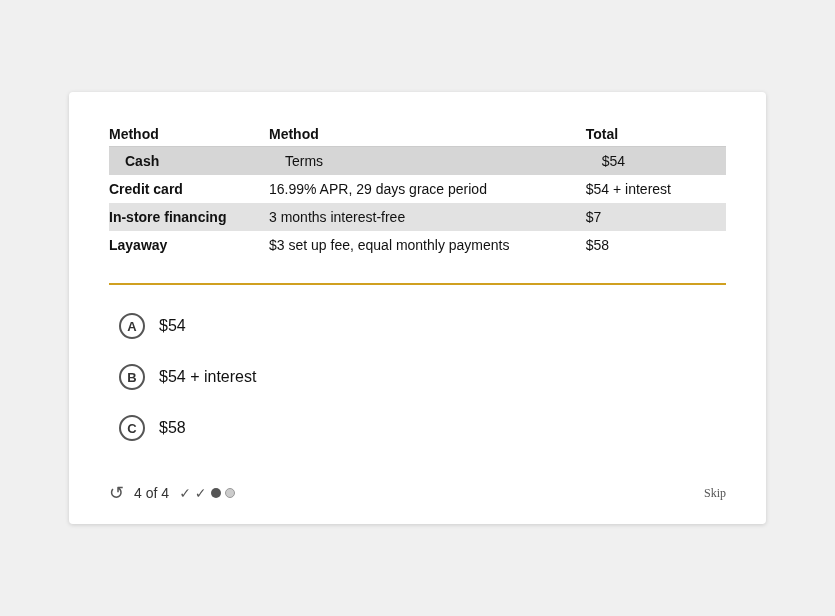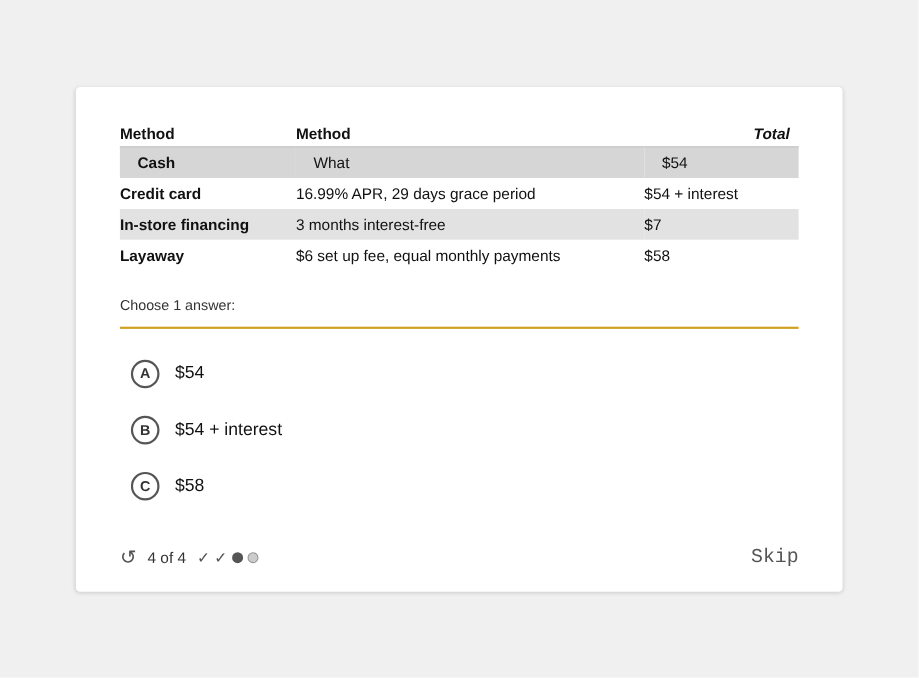--- a/index.html
+++ b/index.html
@@ -29,22 +29,20 @@
     }
     .payment-table th {
       text-align: left;
       font-weight: bold;
       font-size: 14px;
       padding: 4px 8px 4px 0;
       border-bottom: 1px solid #ccc;
       color: #111;
     }
     .payment-table th.total-col {
-      text-align: right;
-      font-style: italic;
     }
     .payment-table td {
       padding: 6px 8px 6px 0;
       color: #111;
       vertical-align: middle;
     }
     .payment-table td.total-cell {
       text-align: left;
       white-space: nowrap;
     }
@@ -148,67 +146,66 @@
     .dot {
       width: 10px;
       height: 10px;
       border-radius: 50%;
     }
     .dot-check {
       color: #555;
       font-size: 14px;
     }
     .skip-btn {
-      font-size: 18px;
+      font-size: 12px;
       color: #555;
       cursor: pointer;
       background: none;
       border: none;
-      font-family: Liberation Mono, monospace;
+      font-family: Liberation Serif, serif;
     }
   </style>
 </head>
 <body>
 
 <div class="card">
 
   <table class="payment-table">
     <thead>
       <tr>
         <th class="col-method">Method</th>
         <th>Method</th>
         <th class="col-total total-col">Total</th>
       </tr>
     </thead>
     <tbody>
       <tr class="row-cash">
         <td class="col-method">Cash</td>
-        <td>What</td>
+        <td>Terms</td>
         <td class="col-total total-cell">$54</td>
       </tr>
       <tr class="row-credit">
         <td class="col-method">Credit card</td>
         <td>16.99% APR, 29 days grace period</td>
         <td class="col-total total-cell">$54 + interest</td>
       </tr>
       <tr class="row-instore">
         <td class="col-method">In-store financing</td>
         <td>3 months interest-free</td>
         <td class="col-total total-cell">$7</td>
       </tr>
       <tr class="row-layaway">
         <td class="col-method">Layaway</td>
-        <td>$6 set up fee, equal monthly payments</td>
+        <td>$3 set up fee, equal monthly payments</td>
         <td class="col-total total-cell">$58</td>
       </tr>
     </tbody>
   </table>
 
 
-  <p class="choose-label">Choose 1 answer:</p>
 
   <hr class="divider">
 
   <div class="answers">
     <div class="answer-option">
       <span class="circle-letter">A</span>
       <span>$54</span>
     </div>
     <div class="answer-option">
       <span class="circle-letter">B</span>

